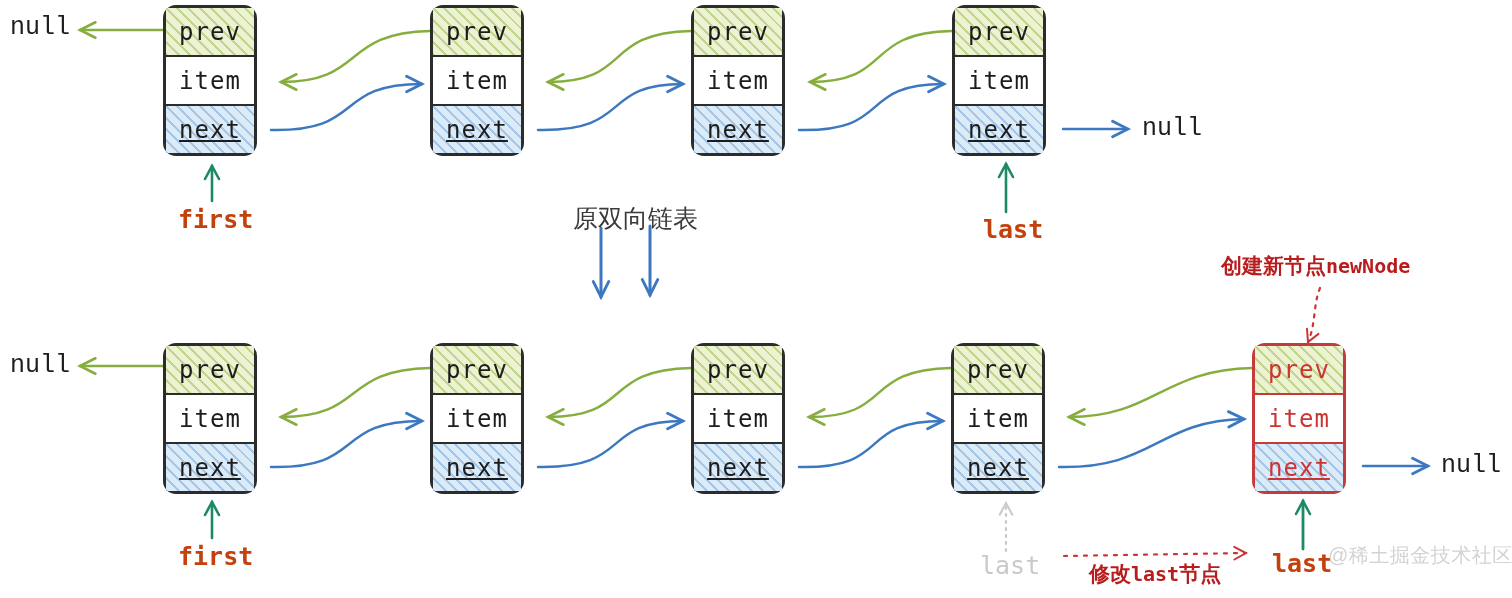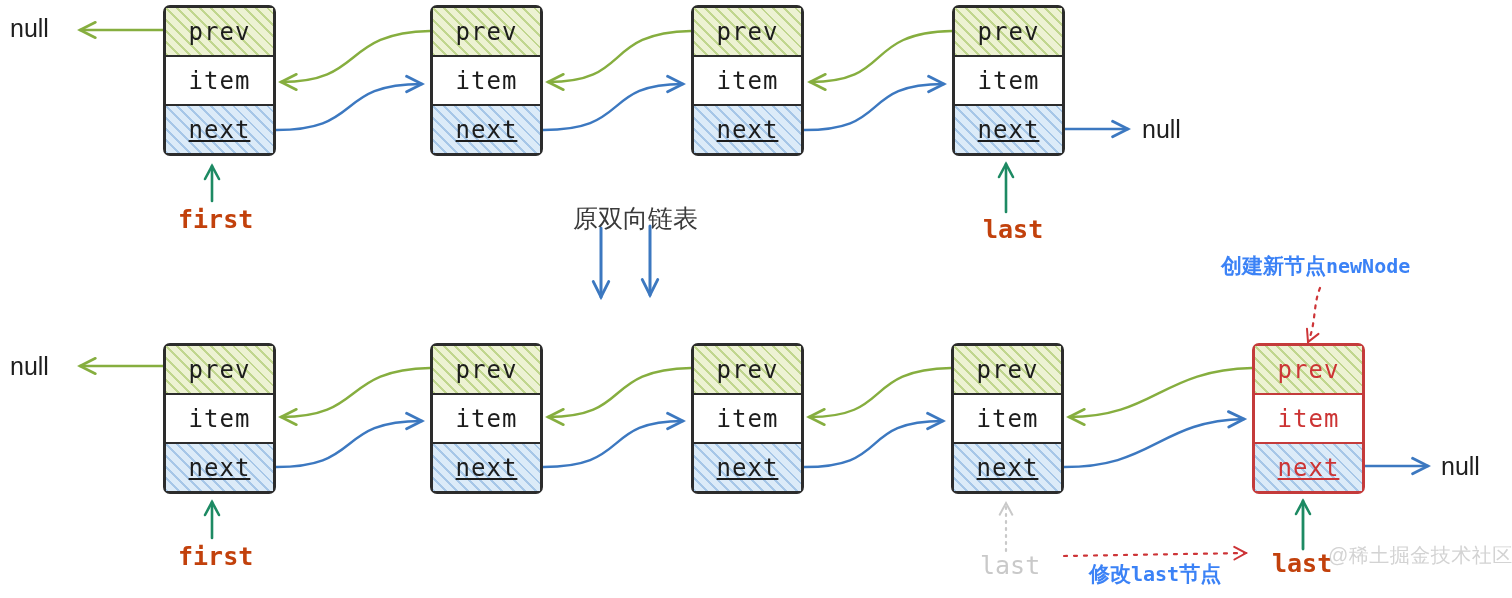--- a/index.html
+++ b/index.html
@@ -1,40 +1,40 @@
 <!DOCTYPE html>
 <html><head>
 <meta charset="utf-8">
 <style>
   html,body{margin:0;padding:0;background:#ffffff;}
   .canvas{position:relative;width:1512px;height:598px;background:#ffffff;overflow:hidden;
           font-family:"Liberation Sans",sans-serif;}
   svg.wires{position:absolute;left:0;top:0;pointer-events:none;}
 
   
-  .node{position:absolute;width:113px;border:3px solid #2c2c2c;border-radius:7px;
+  .node{position:absolute;width:94px;border:3px solid #2c2c2c;border-radius:13px;
         background:#ef4444;box-sizing:border-box;}
   .cell{height:47px;display:flex;align-items:center;justify-content:center;
         font-family:"DejaVu Sans Mono",monospace;font-size:24px;color:#1c1c1c;
         letter-spacing:1px;}
   .cell + .cell{border-top:2.5px solid #2c2c2c;}
   .cell.prev{background:repeating-linear-gradient(45deg,rgba(148,186,74,.50) 0 2px,transparent 2px 8px),#edf2d3;}
   .cell.item{background:#ffffff;}
   .cell.next{background:repeating-linear-gradient(45deg,rgba(92,148,208,.42) 0 2px,transparent 2px 8px),#dcebf8;text-decoration:underline;}
   .node.new-node{border-color:#c43b3b;}
   .node.new-node .cell{color:#cc3434;}
   .node.new-node .cell + .cell{border-top-color:#c43b3b;}
 
   
   .label{position:absolute;white-space:nowrap;line-height:1.15;}
-  .null-label{font-family:Liberation Sans, sans-serif;font-size:25px;color:#1e1e1e;}
+  .null-label{font-family:Liberation Mono, monospace;font-size:25px;color:#1e1e1e;}
   .ptr{font-family:"DejaVu Sans Mono",monospace;font-size:25px;font-weight:700;color:#c2410c;}
   .ptr.ghost{color:#c9c9c9;font-weight:400;}
   .caption{font-size:25px;color:#3a3a3a;margin-top:20px;}
-  .anno{font-size:21px;color:#3b82f6;font-weight:600;text-align:center;}
+  .anno{font-size:21px;color:#b91c1c;font-weight:600;text-align:center;}
   .anno .code{font-family:"DejaVu Sans Mono",monospace;font-weight:700;font-size:20px;}
   .watermark{font-size:20px;color:#d3d3d3;letter-spacing:.5px;}
 </style>
 </head>
 <body>
 
 <div class="canvas">
 
   <svg class="wires" width="1512" height="598" viewBox="0 0 1512 598">
     <defs>

